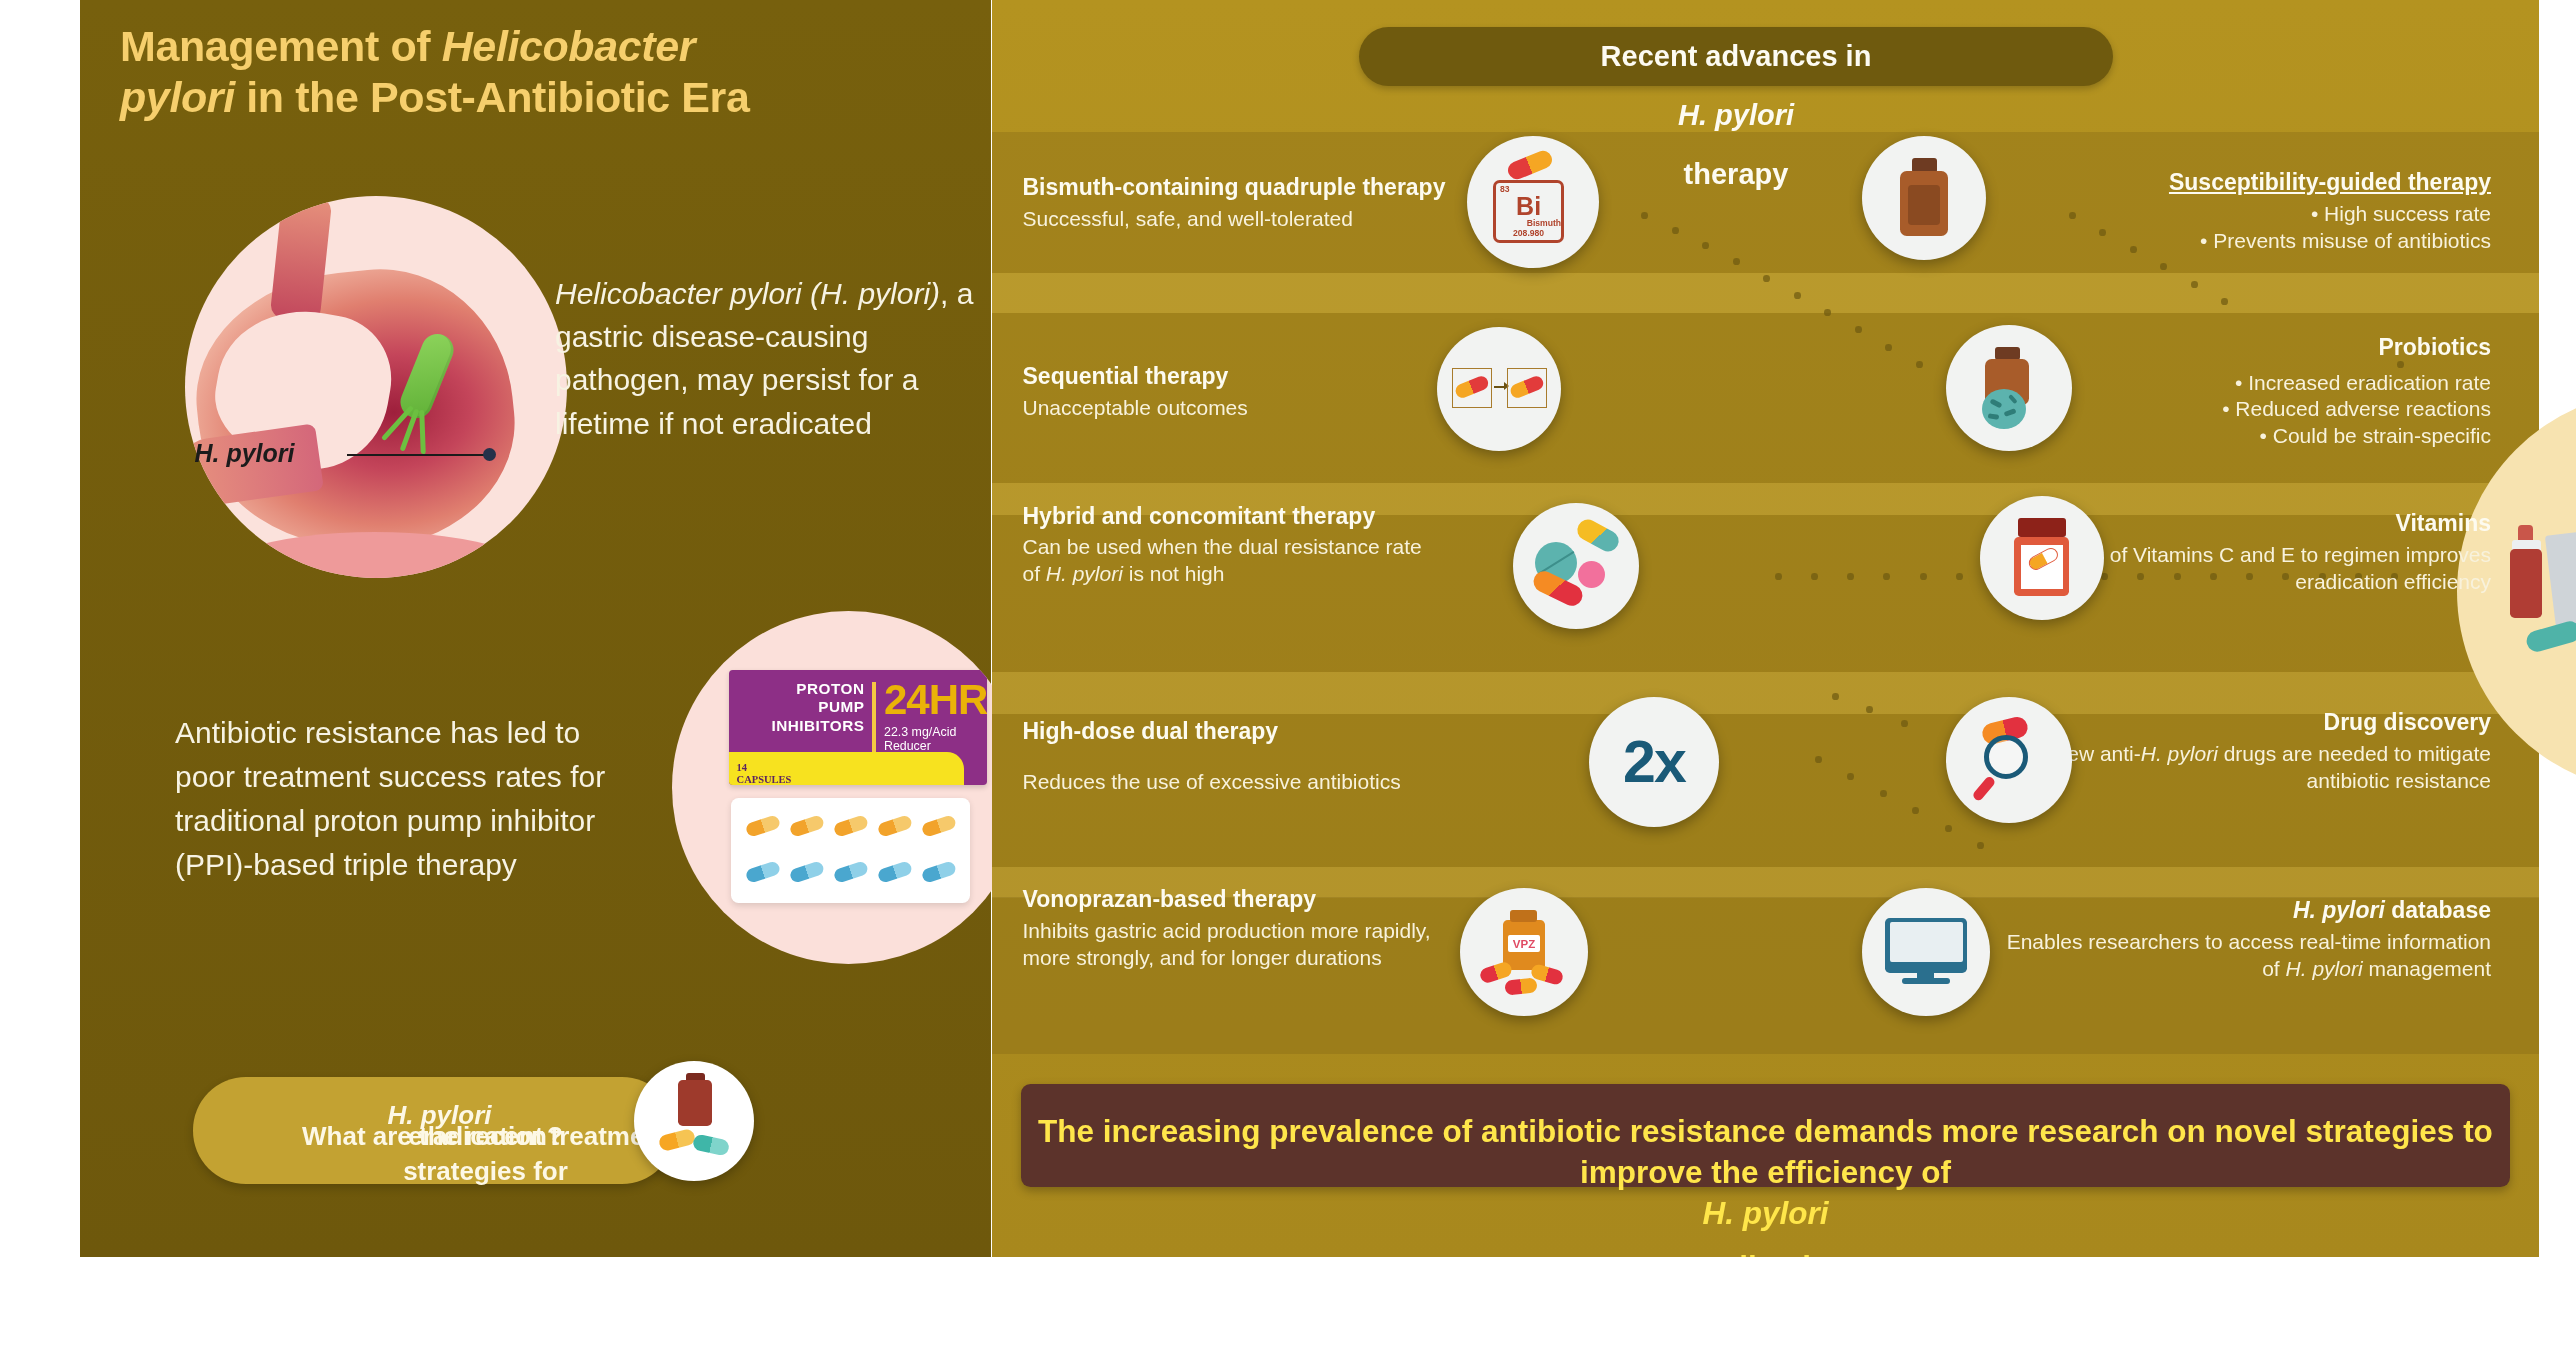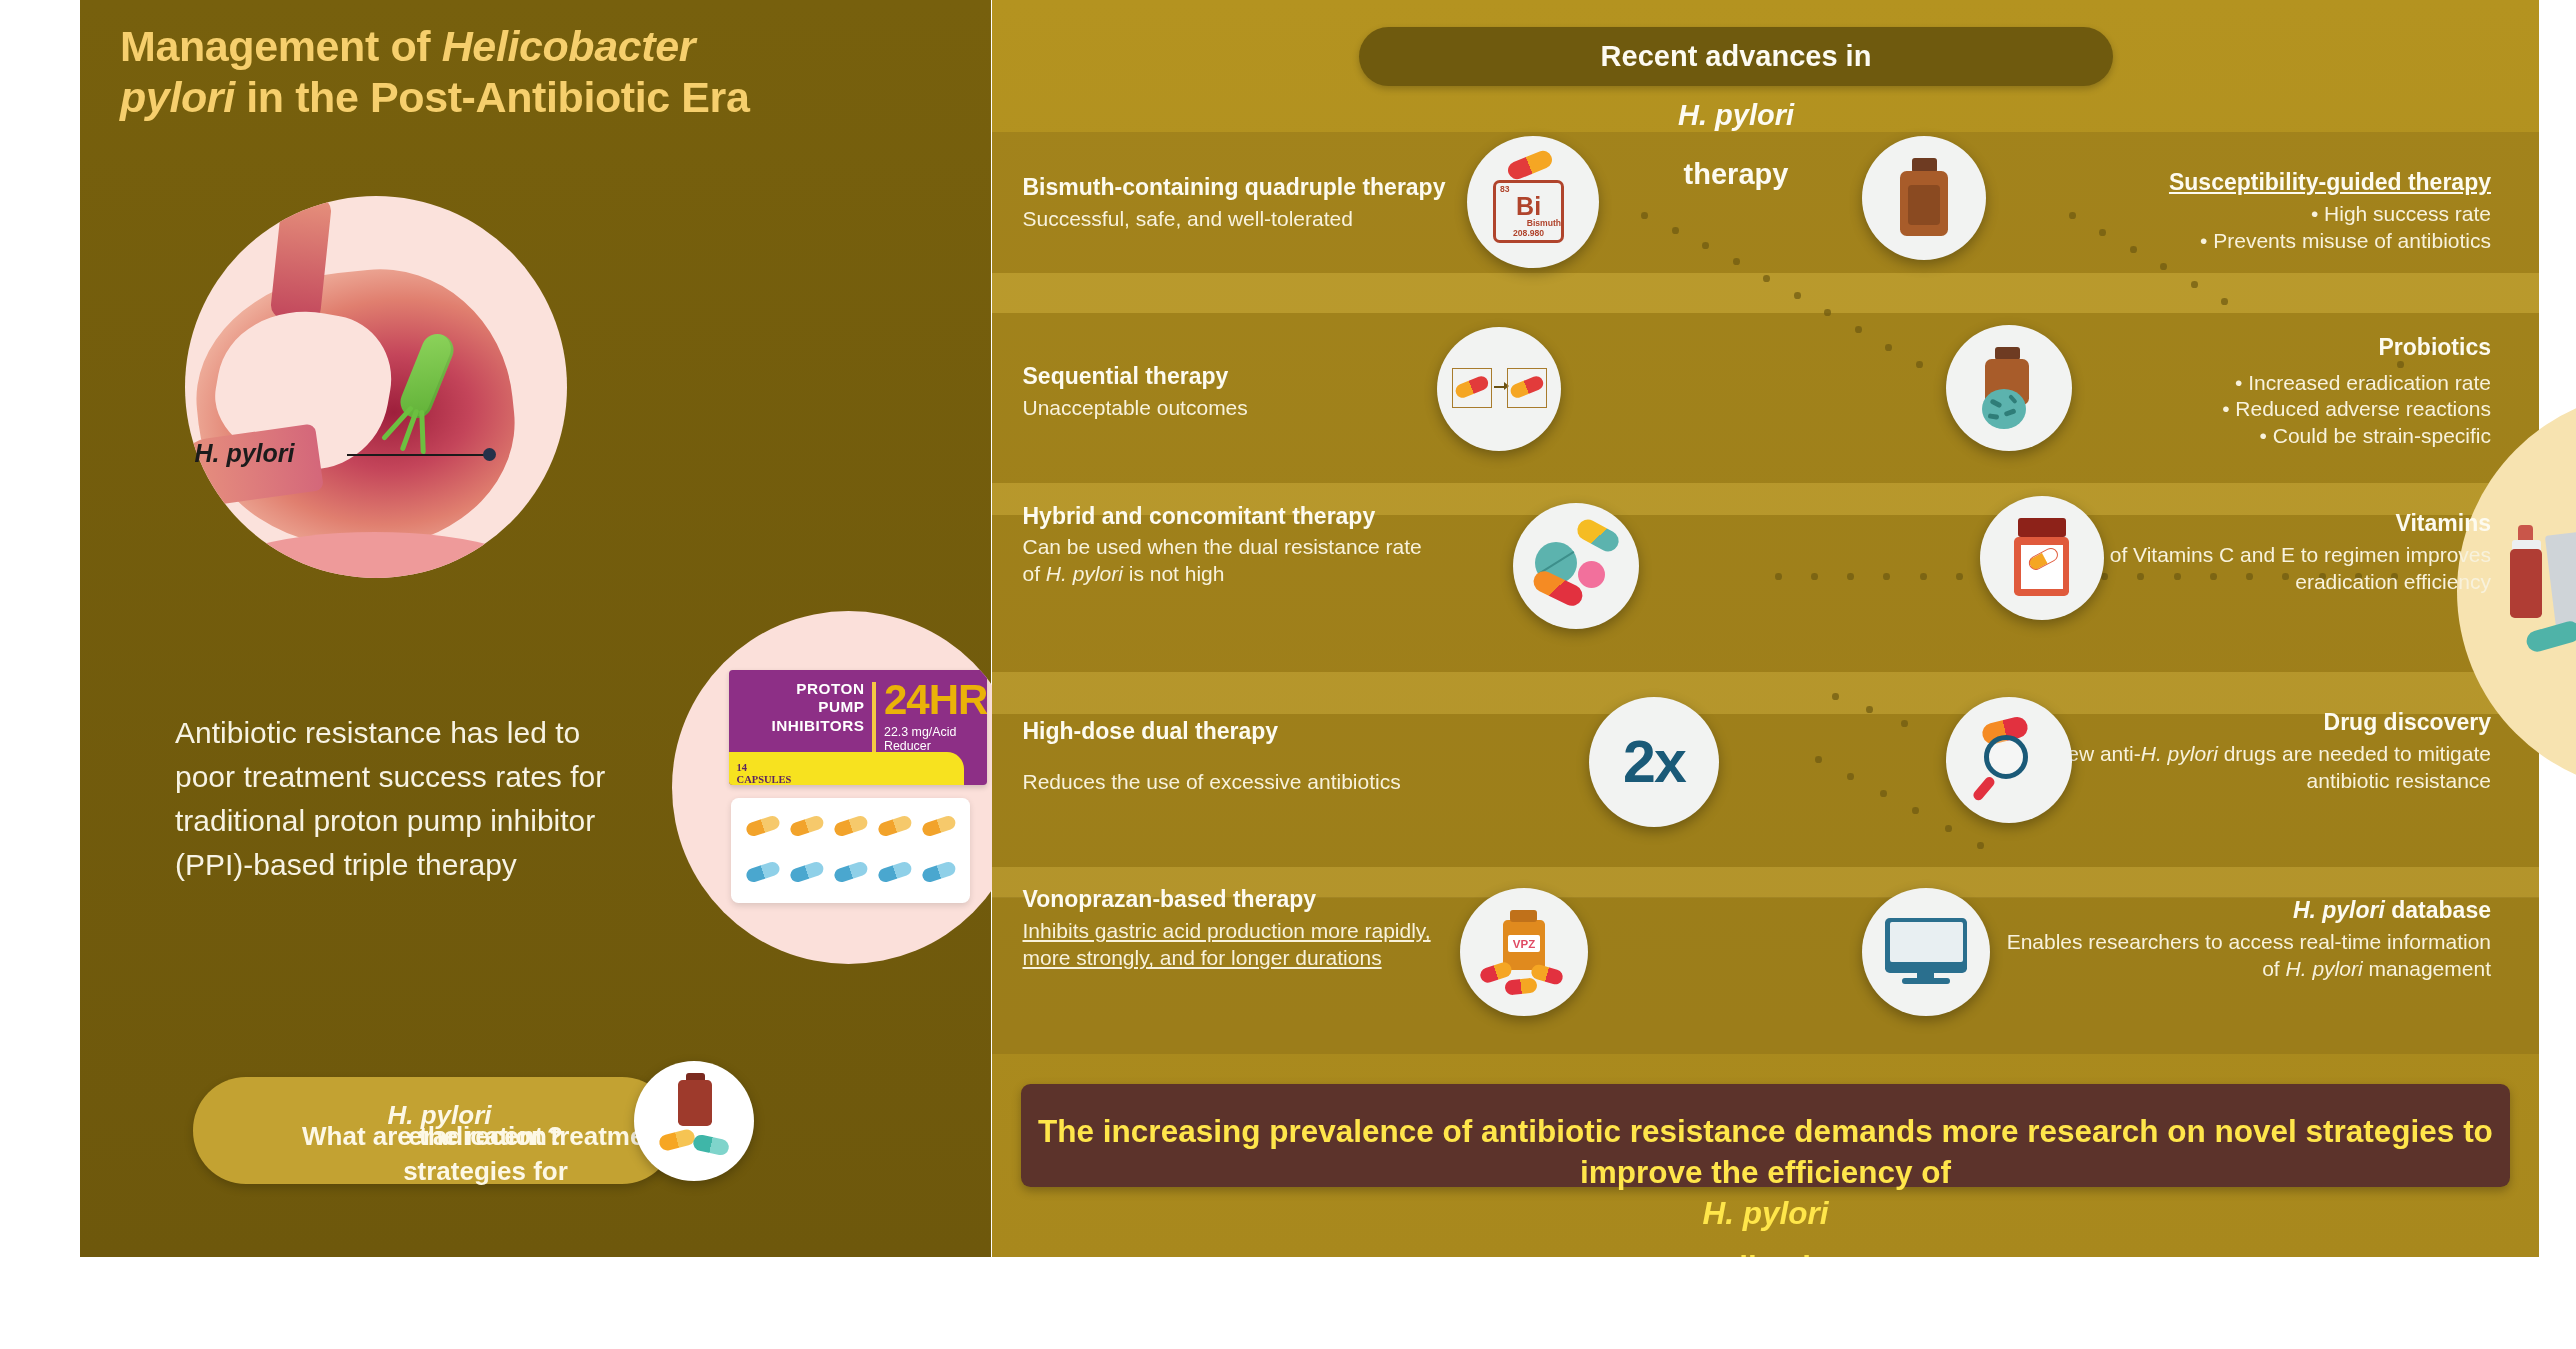--- a/index.html
+++ b/index.html
@@ -228,20 +228,23 @@
           <div class="fl a"></div>
           <div class="fl b"></div>
           <div class="fl c"></div>
         </div>
       </div>
       <div class="hp-leader"></div>
       <div class="hp-dot"></div>
       <div class="hp-label">H. pylori</div>
     </div>
 
+    <div class="intro-text">
+      <i>Helicobacter pylori (H. pylori)</i><span>, a gastric disease-causing pathogen, may persist for a lifetime if not eradicated</span>
+    </div>
 
     <div class="ppi-circle">
       <div class="ppi-box">
         <div class="pbtxt">
           <span>PROTON</span><br>
           <span>PUMP</span><br>
           <span>INHIBITORS</span>
         </div>
         <div class="pbdiv"></div>
         <div class="pb24">24HR</div>
@@ -415,21 +418,21 @@
     <div class="lbl L" style="left:30.5px;top:718px;width:410px;">
       <div class="t" style="font-size:23px;">High-dose dual therapy</div>
       <div class="s" style="font-size:21px;margin-top:23px;">Reduces the use of excessive antibiotics</div>
     </div>
     <div class="ibub" style="left:597px;top:697px;width:130px;height:130px;">
       <span style="color:#1a5a78;font-size:59px;font-weight:700;letter-spacing:-1.9px;">2x</span>
     </div>
 
     <div class="lbl L" style="left:30.5px;top:886px;width:458px;">
       <div class="t" style="font-size:23px;">Vonoprazan-based therapy</div>
-      <div class="s" style="font-size:21px;margin-top:4.8px;text-decoration:underline;">Inhibits gastric acid production more rapidly, more strongly, and for longer durations</div>
+      <div class="s" style="font-size:21px;margin-top:4.8px;">Inhibits gastric acid production more rapidly, more strongly, and for longer durations</div>
     </div>
     <div class="ibub" style="left:468px;top:888px;width:128px;height:128px;">
       <div style="position:relative;width:92px;height:88px;">
         <div style="position:absolute;left:25px;top:11.5px;width:42px;height:50px;background:#e08a1e;border-radius:4.8px;">
           <div style="position:absolute;left:4.8px;top:15.3px;width:32px;height:17px;background:#fff;border-radius:1.9px;"></div>
           <div style="position:absolute;left:0;right:0;top:18px;text-align:center;font-size:11.5px;font-weight:700;color:#e04a63;">VPZ</div>
         </div>
         <div style="position:absolute;left:32px;top:1.9px;width:27px;height:12.4px;background:#c0711a;border-radius:2.9px;"></div>
         <div style="position:absolute;left:1.9px;top:57px;width:32px;height:15.3px;border-radius:7.6px;background:linear-gradient(90deg,#e2313f 50%,#f5a623 50%);transform:rotate(-18deg);"></div>
         <div style="position:absolute;left:53px;top:59px;width:32px;height:15.3px;border-radius:7.6px;background:linear-gradient(90deg,#f5a623 50%,#e2313f 50%);transform:rotate(16deg);"></div>

